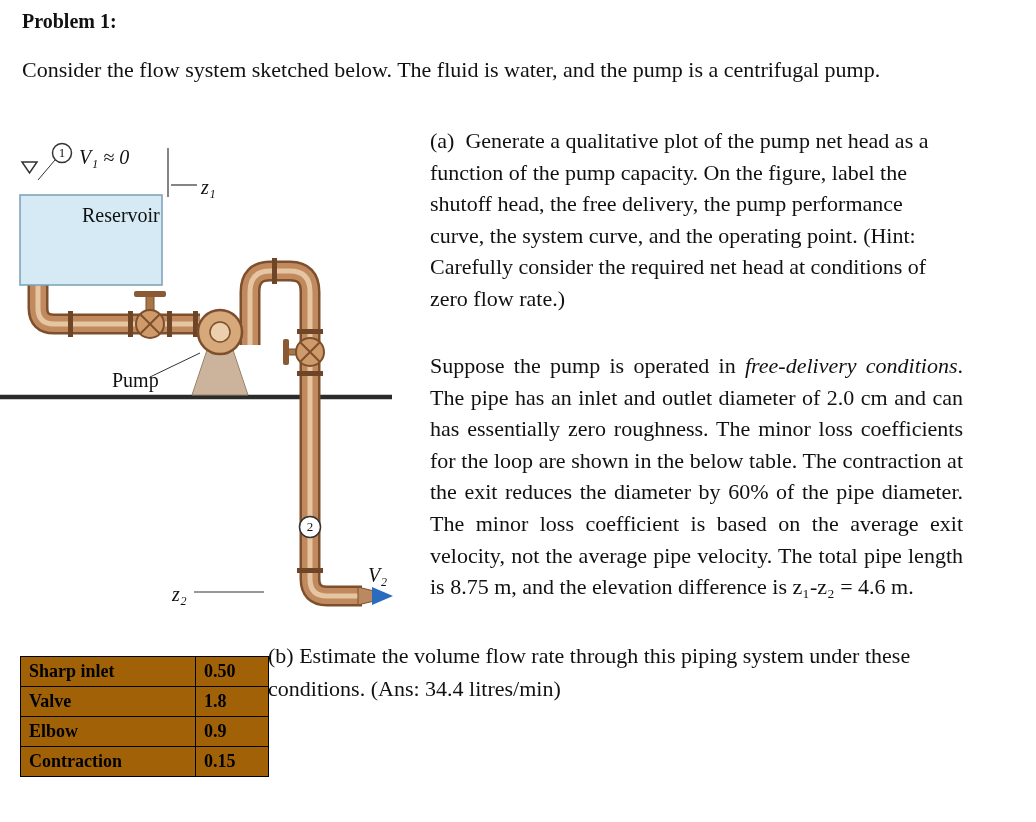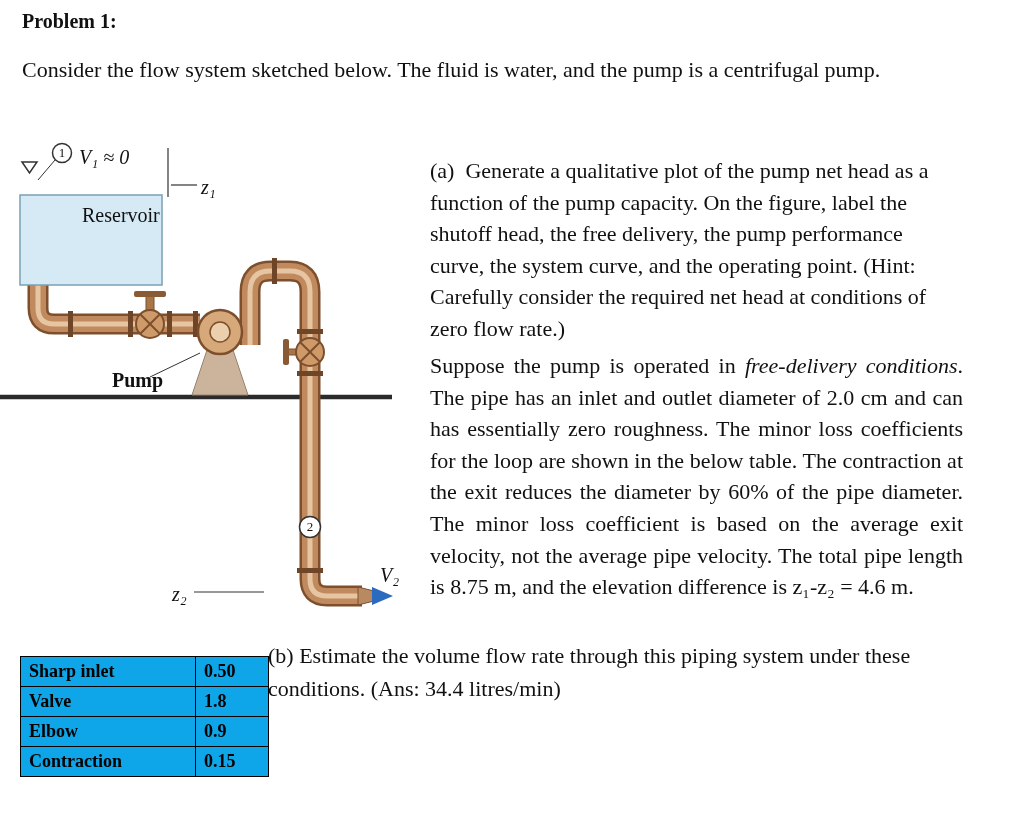--- a/index.html
+++ b/index.html
@@ -14,21 +14,21 @@
   .justify{text-align:justify;}
   .prewrap{white-space:pre-wrap;}
   .it{font-style:italic;}
   
   .diagram{position:absolute;left:0;top:140px;width:430px;height:535px;}
   .diagram svg{position:absolute;left:0;top:0;}
   .dlabel{position:absolute;font-size:20px;color:#111;}
   .dlabel.small{font-size:13px;}
   .center{text-align:center;}
   
-  table.loss{border-collapse:collapse;font-size:18px;font-weight:bold;color:#000;background:#0ea5e9;}
+  table.loss{border-collapse:collapse;font-size:18px;font-weight:bold;color:#000;background:#a16207;}
   table.loss td{border:1.6px solid #000;padding:2px 8px;height:25px;vertical-align:middle;}
   td.lbl{width:158px;}
   td.val{width:56px;}
 </style>
 </head>
 <body>
 
 <div class="page">
 
   <div class="abs title" style="left:22px;top:10px;text-align:right;">Problem 1:</div>
@@ -107,27 +107,27 @@
       <line x1="194" y1="452" x2="264" y2="452" stroke="#333" stroke-width="1.2"></line>
 
       <polygon points="358,447 374,451 374,461 358,465" fill="#b98a62" stroke="#7d4f2c" stroke-width="1"></polygon>
       <polygon points="372,447 393,456 372,465" fill="#2a6bbf"></polygon>
     </svg>
 
     <span class="dlabel small center" style="left:55px;top:5px;width:14px;">1</span>
     <span class="dlabel it" style="left:79px;top:6px;">V₁ ≈ 0</span>
     <span class="dlabel it" style="left:201px;top:36px;">z₁</span>
     <span class="dlabel" style="left:48px;top:64px;margin-left:34px;">Reservoir</span>
-    <span class="dlabel" style="left:112px;top:229px;font-weight:bold;">Pump</span>
+    <span class="dlabel" style="left:112px;top:229px;">Pump</span>
     <span class="dlabel small center" style="left:303px;top:379px;width:14px;">2</span>
-    <span class="dlabel it" style="left:380px;top:424px;text-align:right;">V₂</span>
+    <span class="dlabel it" style="left:368px;top:424px;text-align:right;">V₂</span>
     <span class="dlabel it" style="left:172px;top:443px;">z₂</span>
   </div>
 
-  <div class="abs body-text tight prewrap" style="left:430px;top:155px;width:516px;">(a)  Generate a qualitative plot of the pump net head as a function of the pump capacity. On the figure, label the shutoff head, the free delivery, the pump performance curve, the system curve, and the operating point. (Hint: Carefully consider the required net head at conditions of zero flow rate.)</div>
+  <div class="abs body-text tight prewrap" style="left:430px;top:125px;width:516px;">(a)  Generate a qualitative plot of the pump net head as a function of the pump capacity. On the figure, label the shutoff head, the free delivery, the pump performance curve, the system curve, and the operating point. (Hint: Carefully consider the required net head at conditions of zero flow rate.)</div>
 
   <div class="abs body-text tight justify" style="left:430px;top:350px;width:533px;"><span>Suppose the pump is operated in </span><i class="it">free-delivery conditions</i><span>. The pipe has an inlet and outlet diameter of 2.0 cm and can has essentially zero roughness. The minor loss coefficients for the loop are shown in the below table. The contraction at the exit reduces the diameter by 60% of the pipe diameter. The minor loss coefficient is based on the average exit velocity, not the average pipe velocity. The total pipe length is 8.75 m, and the elevation difference is z₁-z₂ = 4.6 m.</span></div>
 
   <table class="loss abs" style="left:20px;top:656px;">
     <tbody>
         <tr>
       <td class="lbl">Sharp inlet</td>
       <td class="val">0.50</td>
     </tr>
     <tr>

